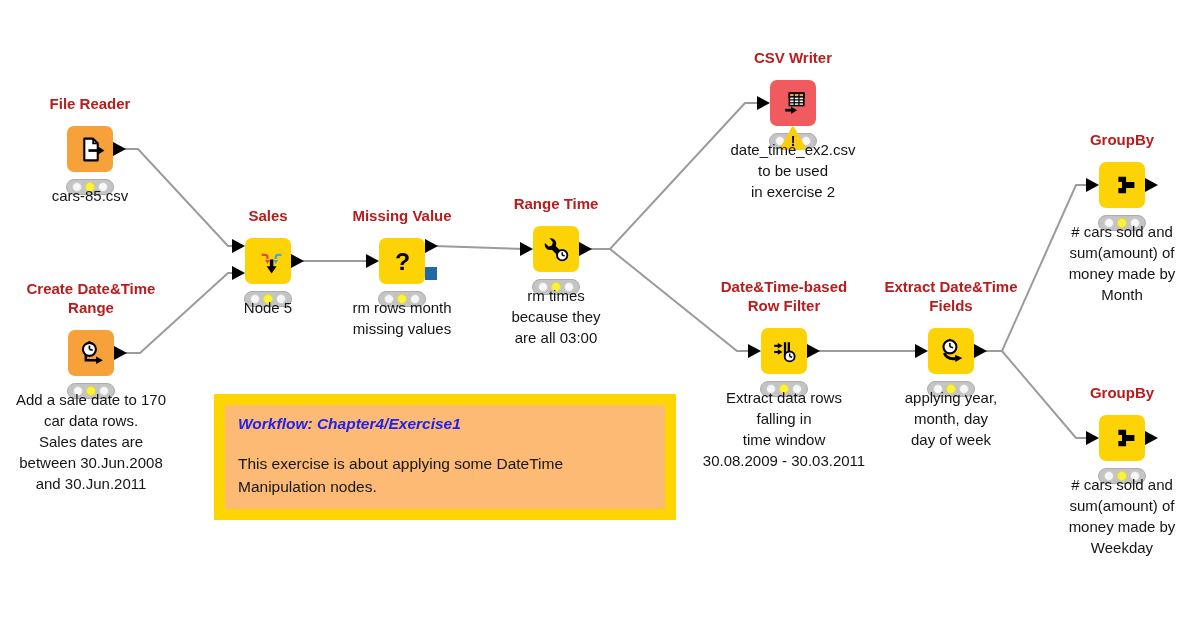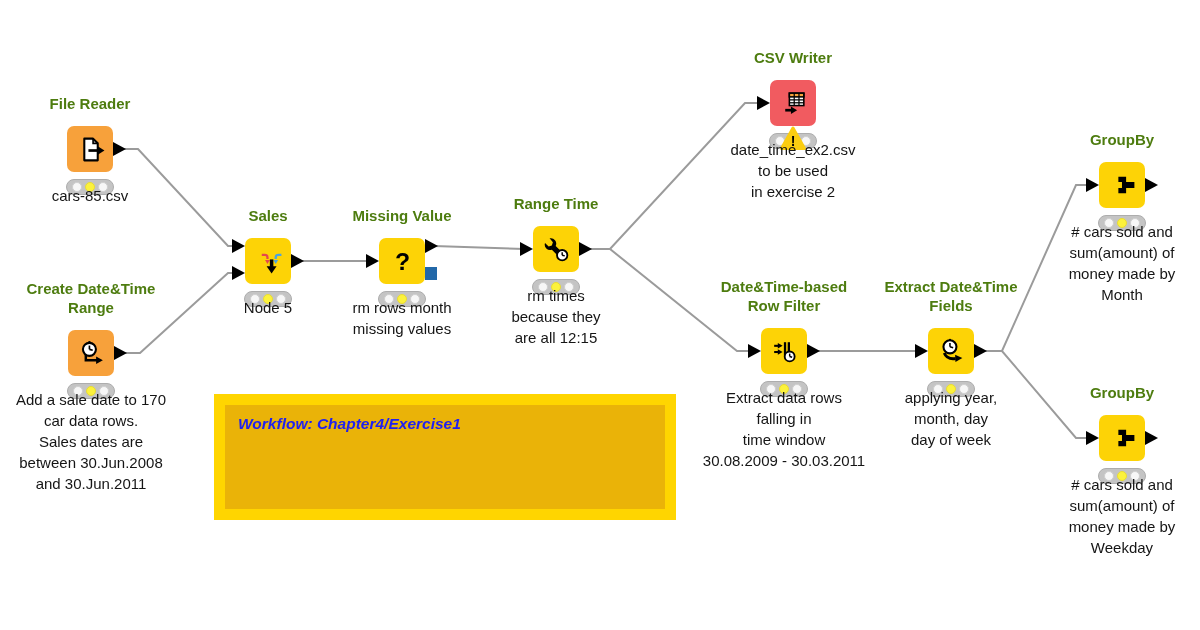--- a/index.html
+++ b/index.html
@@ -8,21 +8,21 @@
     background:#ffffff;
     font-family:"Liberation Sans", sans-serif;
     color:#111;
   }
   .wires{position:absolute;left:0;top:0;}
   .wires polyline{fill:none;stroke:#9b9b9b;stroke-width:2;}
 
   .node{position:absolute;width:0;height:0;}
   .n-title{
     position:absolute;bottom:13px;left:-115px;width:230px;text-align:center;
-    font-weight:bold;font-size:15px;line-height:19px;white-space:pre-line;color:#4d7c0f;
+    font-weight:bold;font-size:15px;line-height:19px;white-space:pre-line;color:#b91c1c;
   }
   .n-square{
     position:absolute;left:-23px;top:0;width:46px;height:46px;border-radius:7px;
     display:flex;align-items:center;justify-content:center;
   }
   .source{background:#F7A13B;}
   .process{background:#FDD306;}
   .writer{background:#F15B60;}
   .n-icon{width:31px;height:31px;display:block;}
   .port{
@@ -40,21 +40,21 @@
   }
   .c{width:10px;height:10px;border-radius:50%;background:#F7F7F7;border:1px solid #CFCFCF;box-sizing:border-box;}
   .c.on{background:#FCF23C;border-color:#E8DC34;}
   .warn{position:absolute;left:-13px;top:46px;width:26px;height:25px;}
   .n-label{
     position:absolute;top:59px;left:-120px;width:240px;text-align:center;
     font-size:15px;line-height:21px;white-space:pre-line;color:#151515;
   }
   .annotation{
     position:absolute;left:214px;top:394px;width:462px;height:126px;box-sizing:border-box;
-    border:11px solid #FFD500;background:#eab308;padding:9px 13px;
+    border:11px solid #FFD500;background:#fdba74;padding:9px 13px;
   }
   .ann-title{color:#2020F0;font-weight:bold;font-style:italic;font-size:15.5px;line-height:19px;}
   .ann-body{margin-top:19px;font-size:15.5px;line-height:23px;color:#161616;}
 </style>
 </head>
 <body>
 
 <svg class="wires" width="1200" height="630">
   <polyline points="118,149 138,149 228,246 236,246"></polyline>
   <polyline points="119,353 140,353 228,273 236,273"></polyline>
@@ -166,21 +166,21 @@
   </div>
   <div class="port in" style="top:16px"></div>
   <div class="port out" style="top:16px"></div>
   <div class="lights">
       <span class="c"></span>
       <span class="c on"></span>
       <span class="c"></span>
     </div>
   <div class="n-label">rm times
 because they
-are all 12:15</div>
+are all 03:00</div>
 </div>
 
 <div class="node" style="left:793px;top:80px">
   <div class="n-title">CSV Writer</div>
   <div class="n-square writer">
     <svg class="n-icon" viewBox="0 0 30 30">
       <rect x="11" y="5" width="14" height="12" fill="#fff" stroke="#000" stroke-width="1.5"></rect>
       <rect x="11" y="5" width="14" height="3.6" fill="#F7A13B" stroke="#000" stroke-width="1.5"></rect>
       <line x1="15.7" y1="5" x2="15.7" y2="17" stroke="#000" stroke-width="1.2"></line>
       <line x1="20.3" y1="5" x2="20.3" y2="17" stroke="#000" stroke-width="1.2"></line>
@@ -294,13 +294,14 @@
       <span class="c"></span>
     </div>
   <div class="n-label"># cars sold and
 sum(amount) of
 money made by
 Weekday</div>
 </div>
 
 <div class="annotation">
   <div class="ann-title">Workflow: Chapter4/Exercise1</div>
+  <div class="ann-body">This exercise is about applying some DateTime Manipulation nodes.</div>
 </div>
 
 </body></html>

